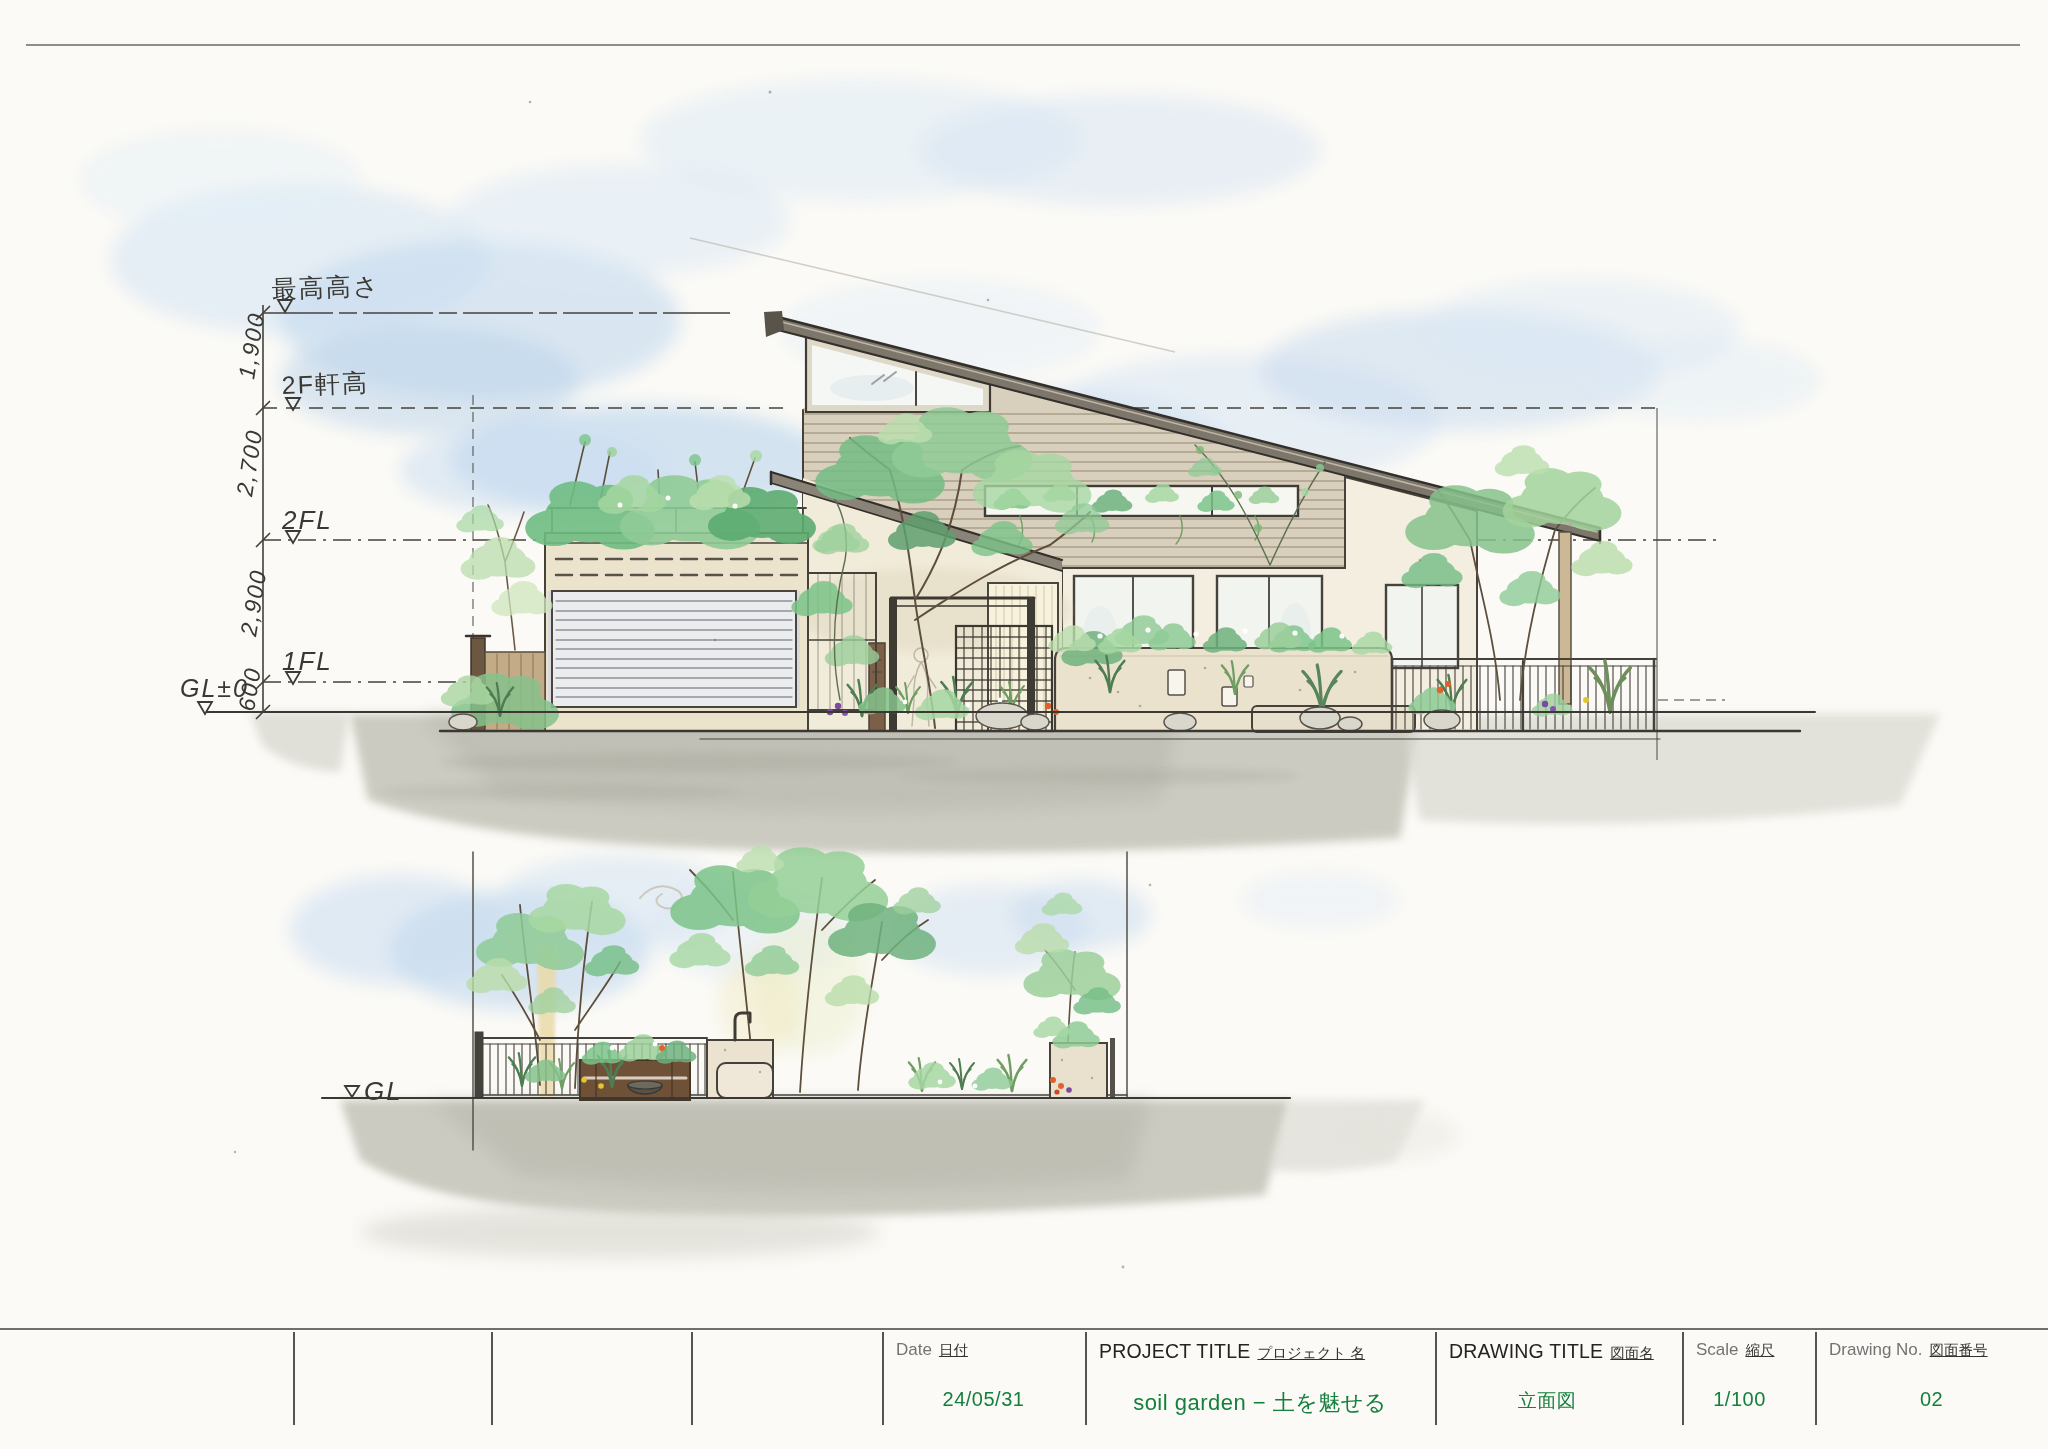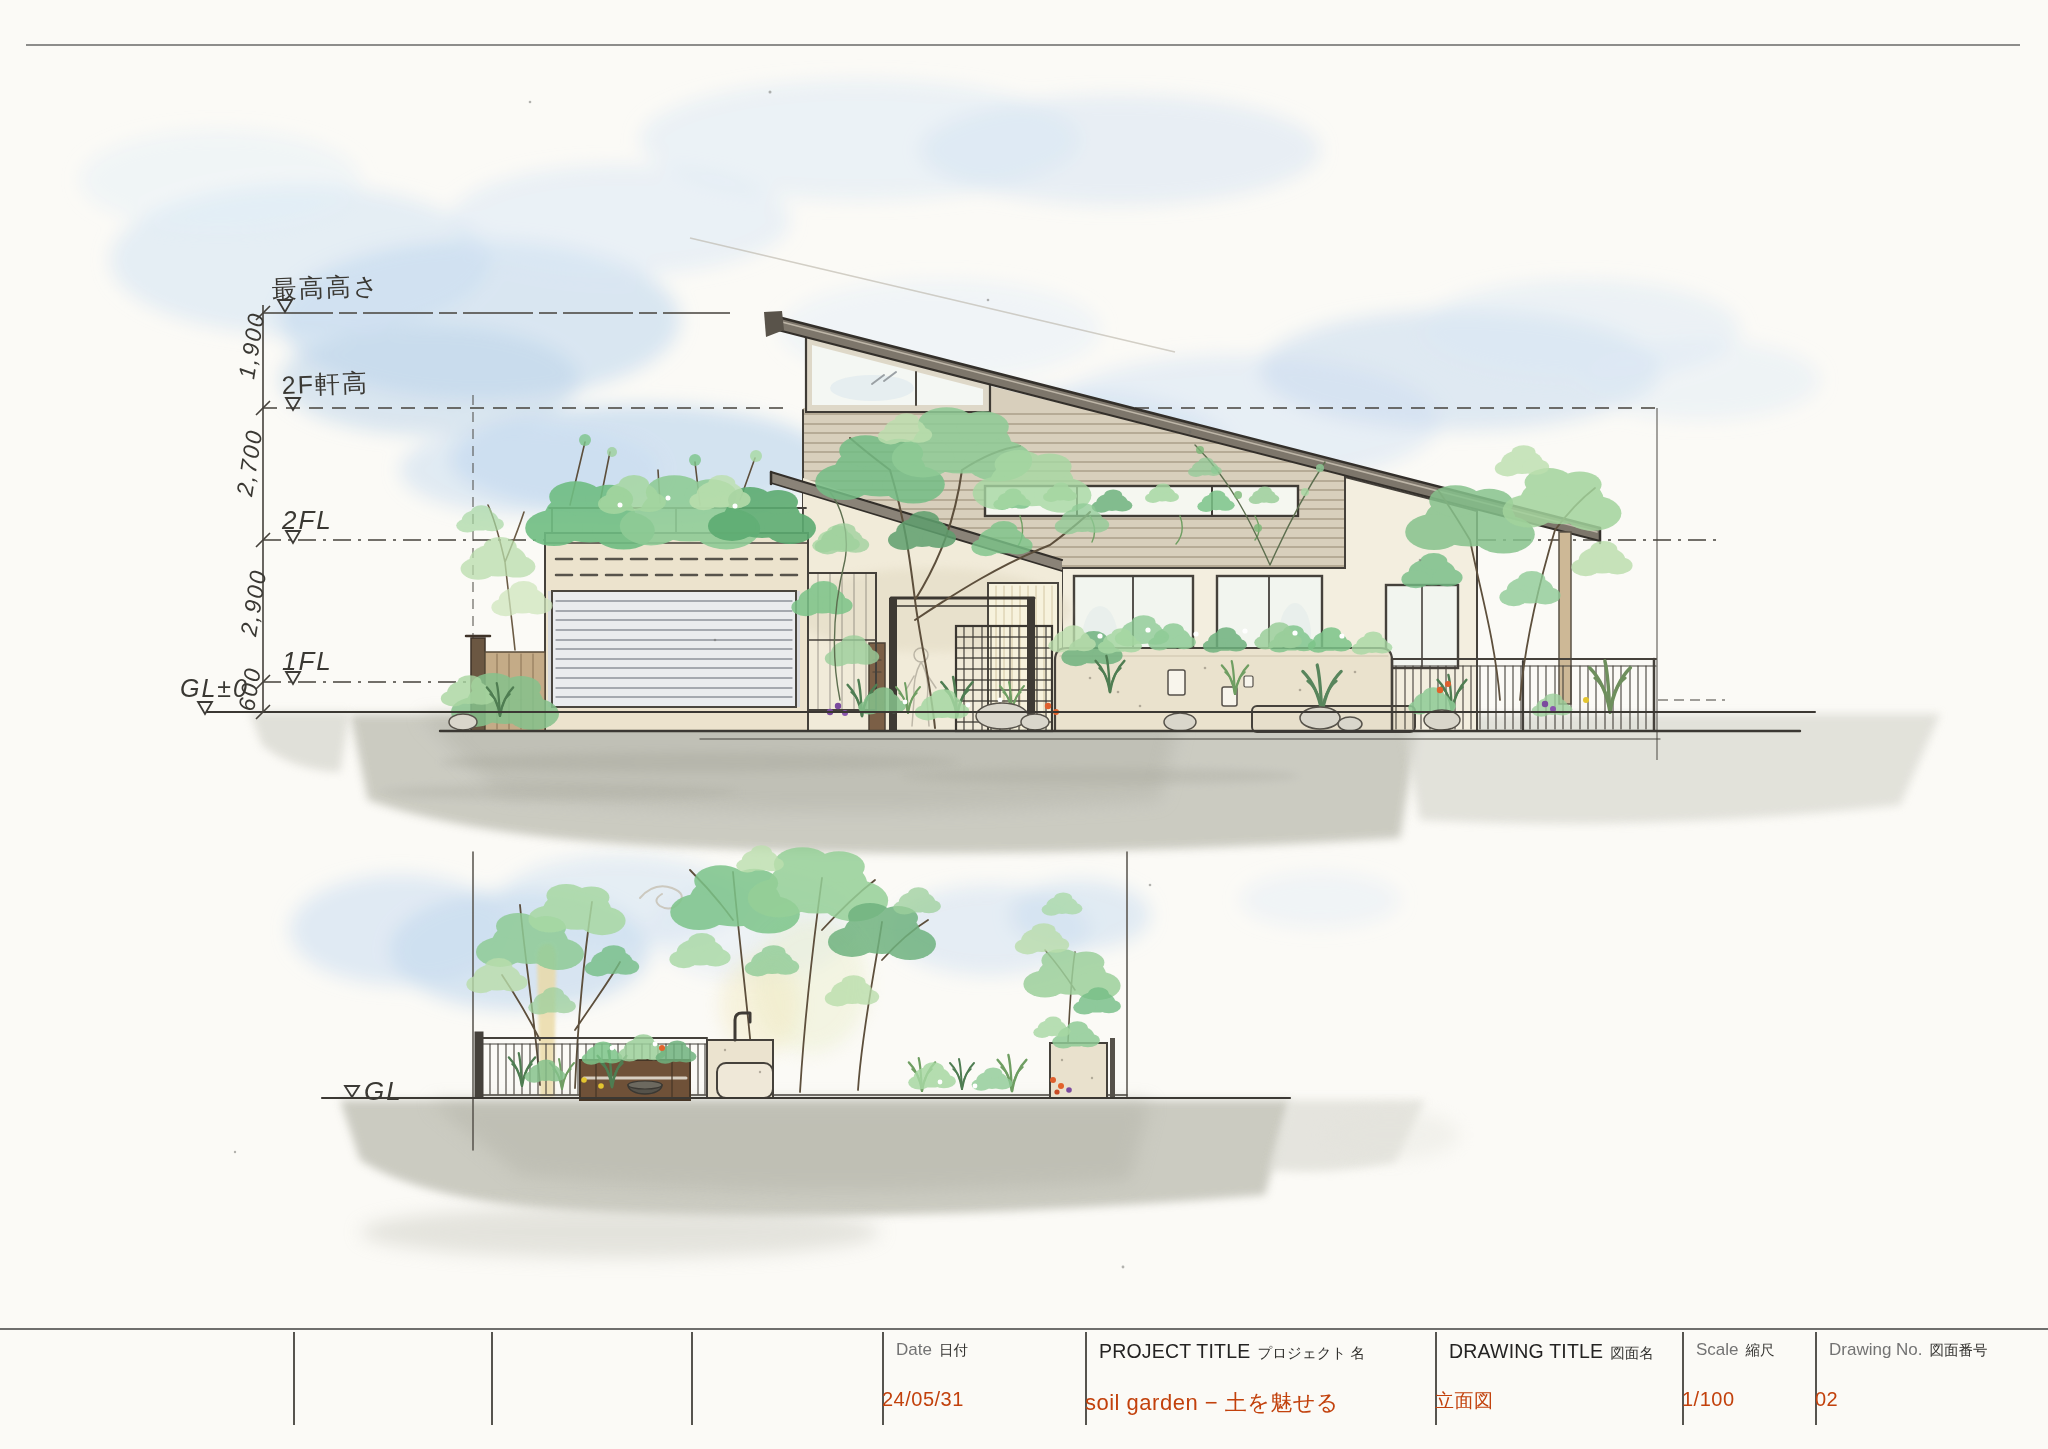--- a/index.html
+++ b/index.html
@@ -10,22 +10,22 @@
   }
   svg text{font-family:"Liberation Sans", sans-serif;}
   .hand{fill:#3a3833;letter-spacing:2px;}
   .top-rule{position:absolute;left:26px;top:44px;width:1994px;height:2px;background:#8d8d8b;}
   
   .tb{position:absolute;left:0;top:1328px;width:2048px;height:121px;border-top:2px solid #6f6f6d;background:transparent;}
   .tb-div{position:absolute;top:2px;width:2px;height:93px;background:#56544f;}
   .cell-label{position:absolute;top:10px;font-size:17px;color:#2c2b29;white-space:nowrap;}
   .cell-label .en{font-size:17px;color:#737373;}
   .cell-label.big .en{font-size:19.5px;font-weight:400;letter-spacing:.2px;color:#242322;}
-  .cell-label .ja{font-size:14.5px;margin-left:7px;color:#33322f;}
-  .cell-value{position:absolute;top:58px;font-size:20px;color:#c2410c;letter-spacing:.5px;white-space:nowrap;}
+  .cell-label .ja{font-size:14.5px;margin-left:7px;color:#33322f;text-decoration:underline;}
+  .cell-value{position:absolute;top:58px;text-align:center;font-size:20px;color:#15803d;letter-spacing:.5px;white-space:nowrap;}
 </style>
 </head>
 <body>
 
 
 
 <div class="top-rule"></div>
 
 <svg width="2048" height="1449" viewBox="0 0 2048 1449" xmlns="http://www.w3.org/2000/svg">
   <defs>

